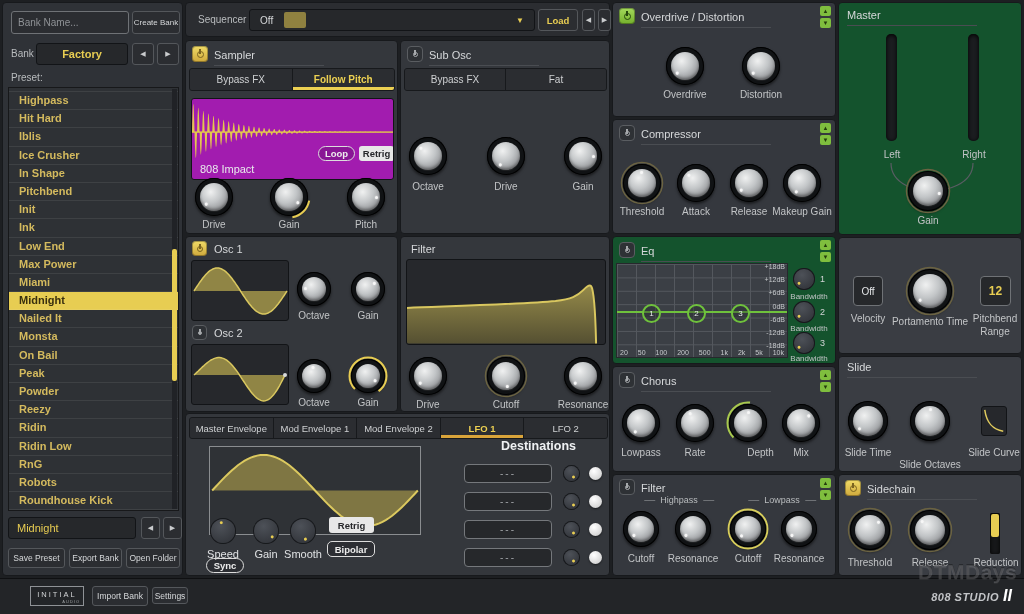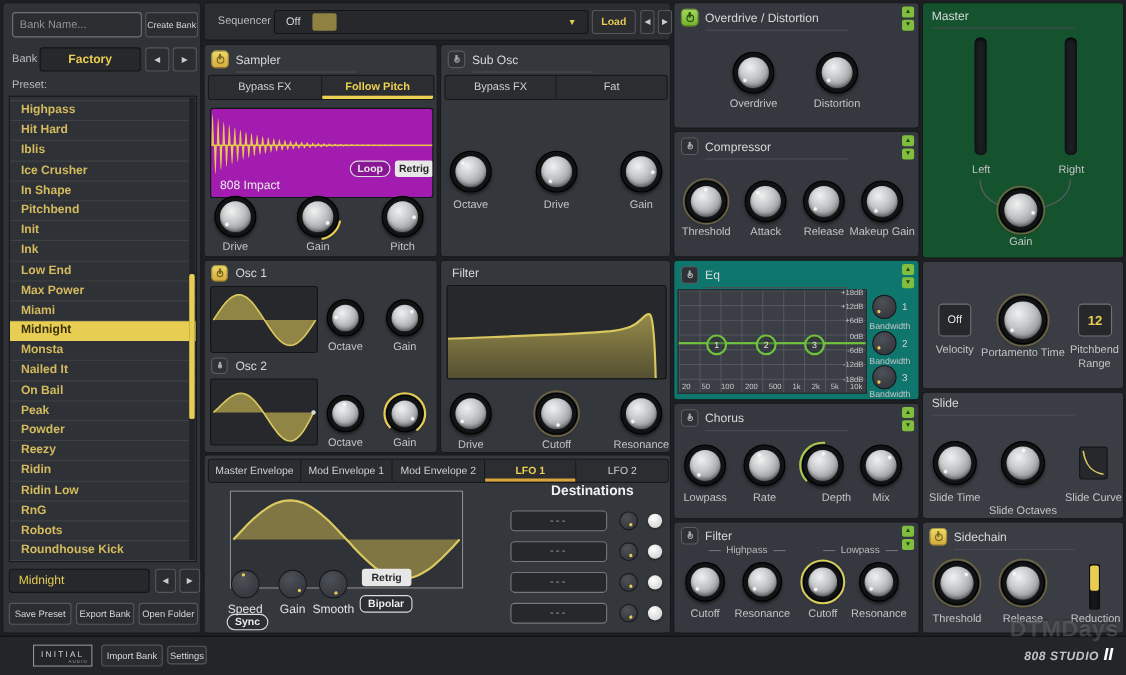--- a/index.html
+++ b/index.html
@@ -105,22 +105,22 @@
       <div class="pitem">Iblis</div>
       <div class="pitem">Ice Crusher</div>
       <div class="pitem">In Shape</div>
       <div class="pitem">Pitchbend</div>
       <div class="pitem">Init</div>
       <div class="pitem">Ink</div>
       <div class="pitem">Low End</div>
       <div class="pitem">Max Power</div>
       <div class="pitem">Miami</div>
       <div class="pitem sel">Midnight</div>
+      <div class="pitem">Nailed It</div>
       <div class="pitem">Monsta</div>
-      <div class="pitem">Nailed It</div>
       <div class="pitem">On Bail</div>
       <div class="pitem">Peak</div>
       <div class="pitem">Powder</div>
       <div class="pitem">Reezy</div>
       <div class="pitem">Ridin</div>
       <div class="pitem">Ridin Low</div>
       <div class="pitem">RnG</div>
       <div class="pitem">Robots</div>
       <div class="pitem">Roundhouse Kick</div>
 
@@ -409,21 +409,21 @@
     <div class="knob k38" style="left:170px;top:44px;--r:-150deg;">
         <span class="cap"></span>
         <span class="ptr"></span>
       </div>
     <div class="klabel" style="left:29px;top:86px;">Threshold</div>
     <div class="klabel" style="left:83px;top:86px;">Attack</div>
     <div class="klabel" style="left:136px;top:86px;">Release</div>
     <div class="klabel" style="left:189px;top:86px;">Makeup Gain</div>
   </div>
 
-  <div class="panel" style="left:612px;top:236px;width:224px;height:128px;background:#0f766e;">
+  <div class="panel" style="left:612px;top:236px;width:224px;height:128px;background:#14532d;">
     <div class="chk chk-off" style="left:6px;top:5px;">
         <span class="pw"></span>
       </div>
     <div class="hdr" style="left:28px;top:8px;">Eq</div>
     <div class="hrule" style="left:28px;top:24px;width:130px;"></div>
     <div class="ud" style="right:4px;top:3px;">
         <b>▲</b>
         <b>▼</b>
       </div>
     <div class="eqgraph" style="left:3px;top:26px;width:172px;height:95px;">

